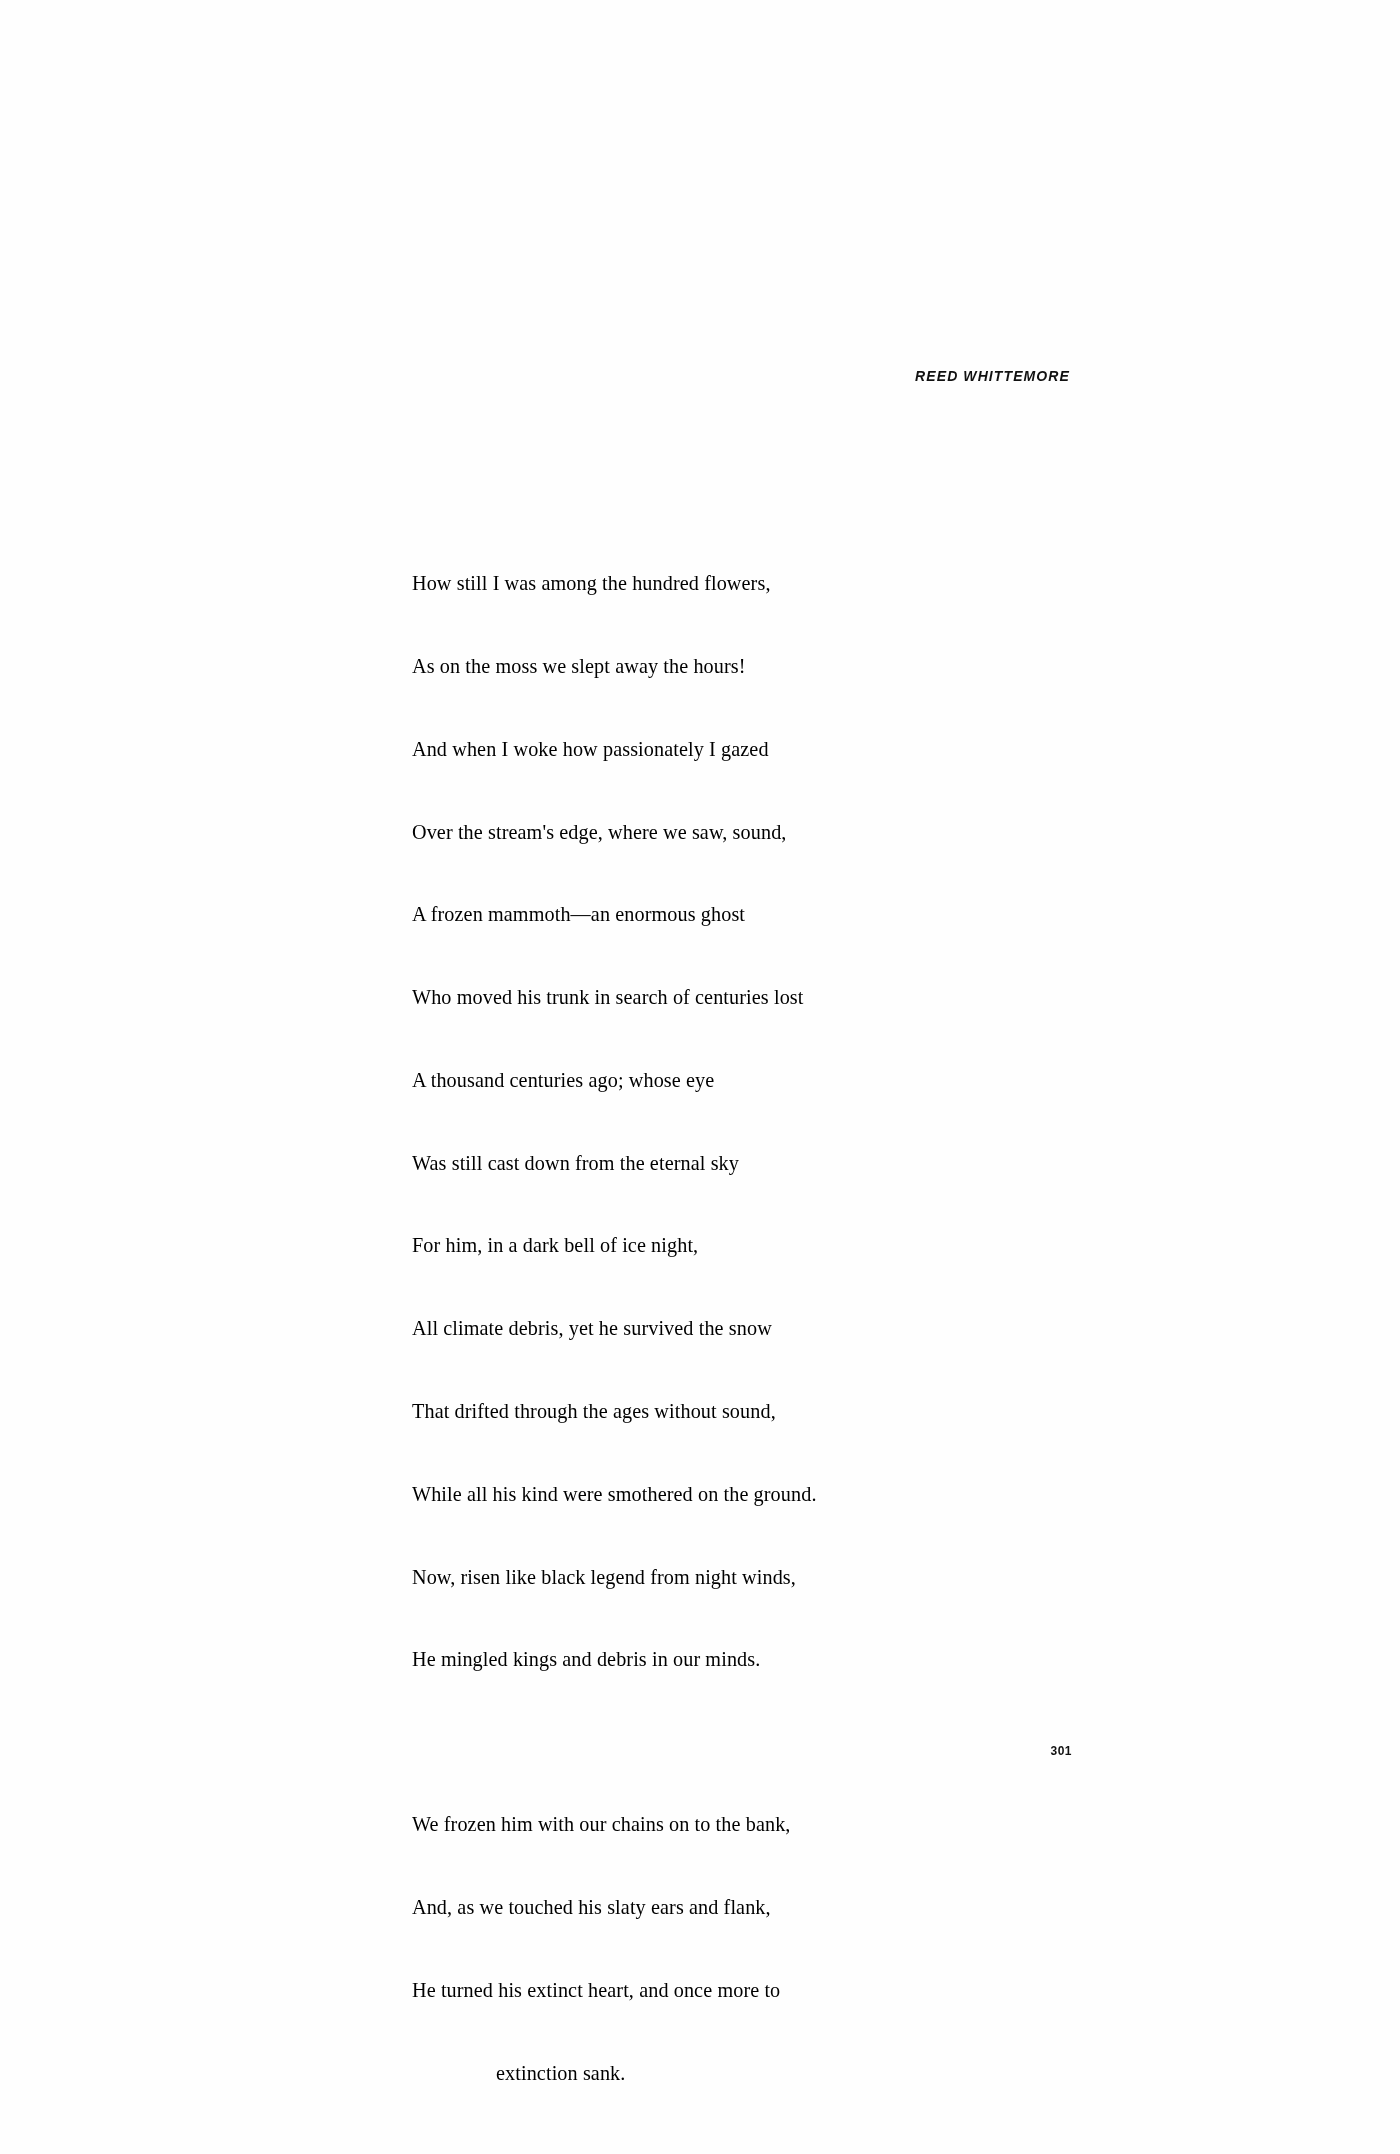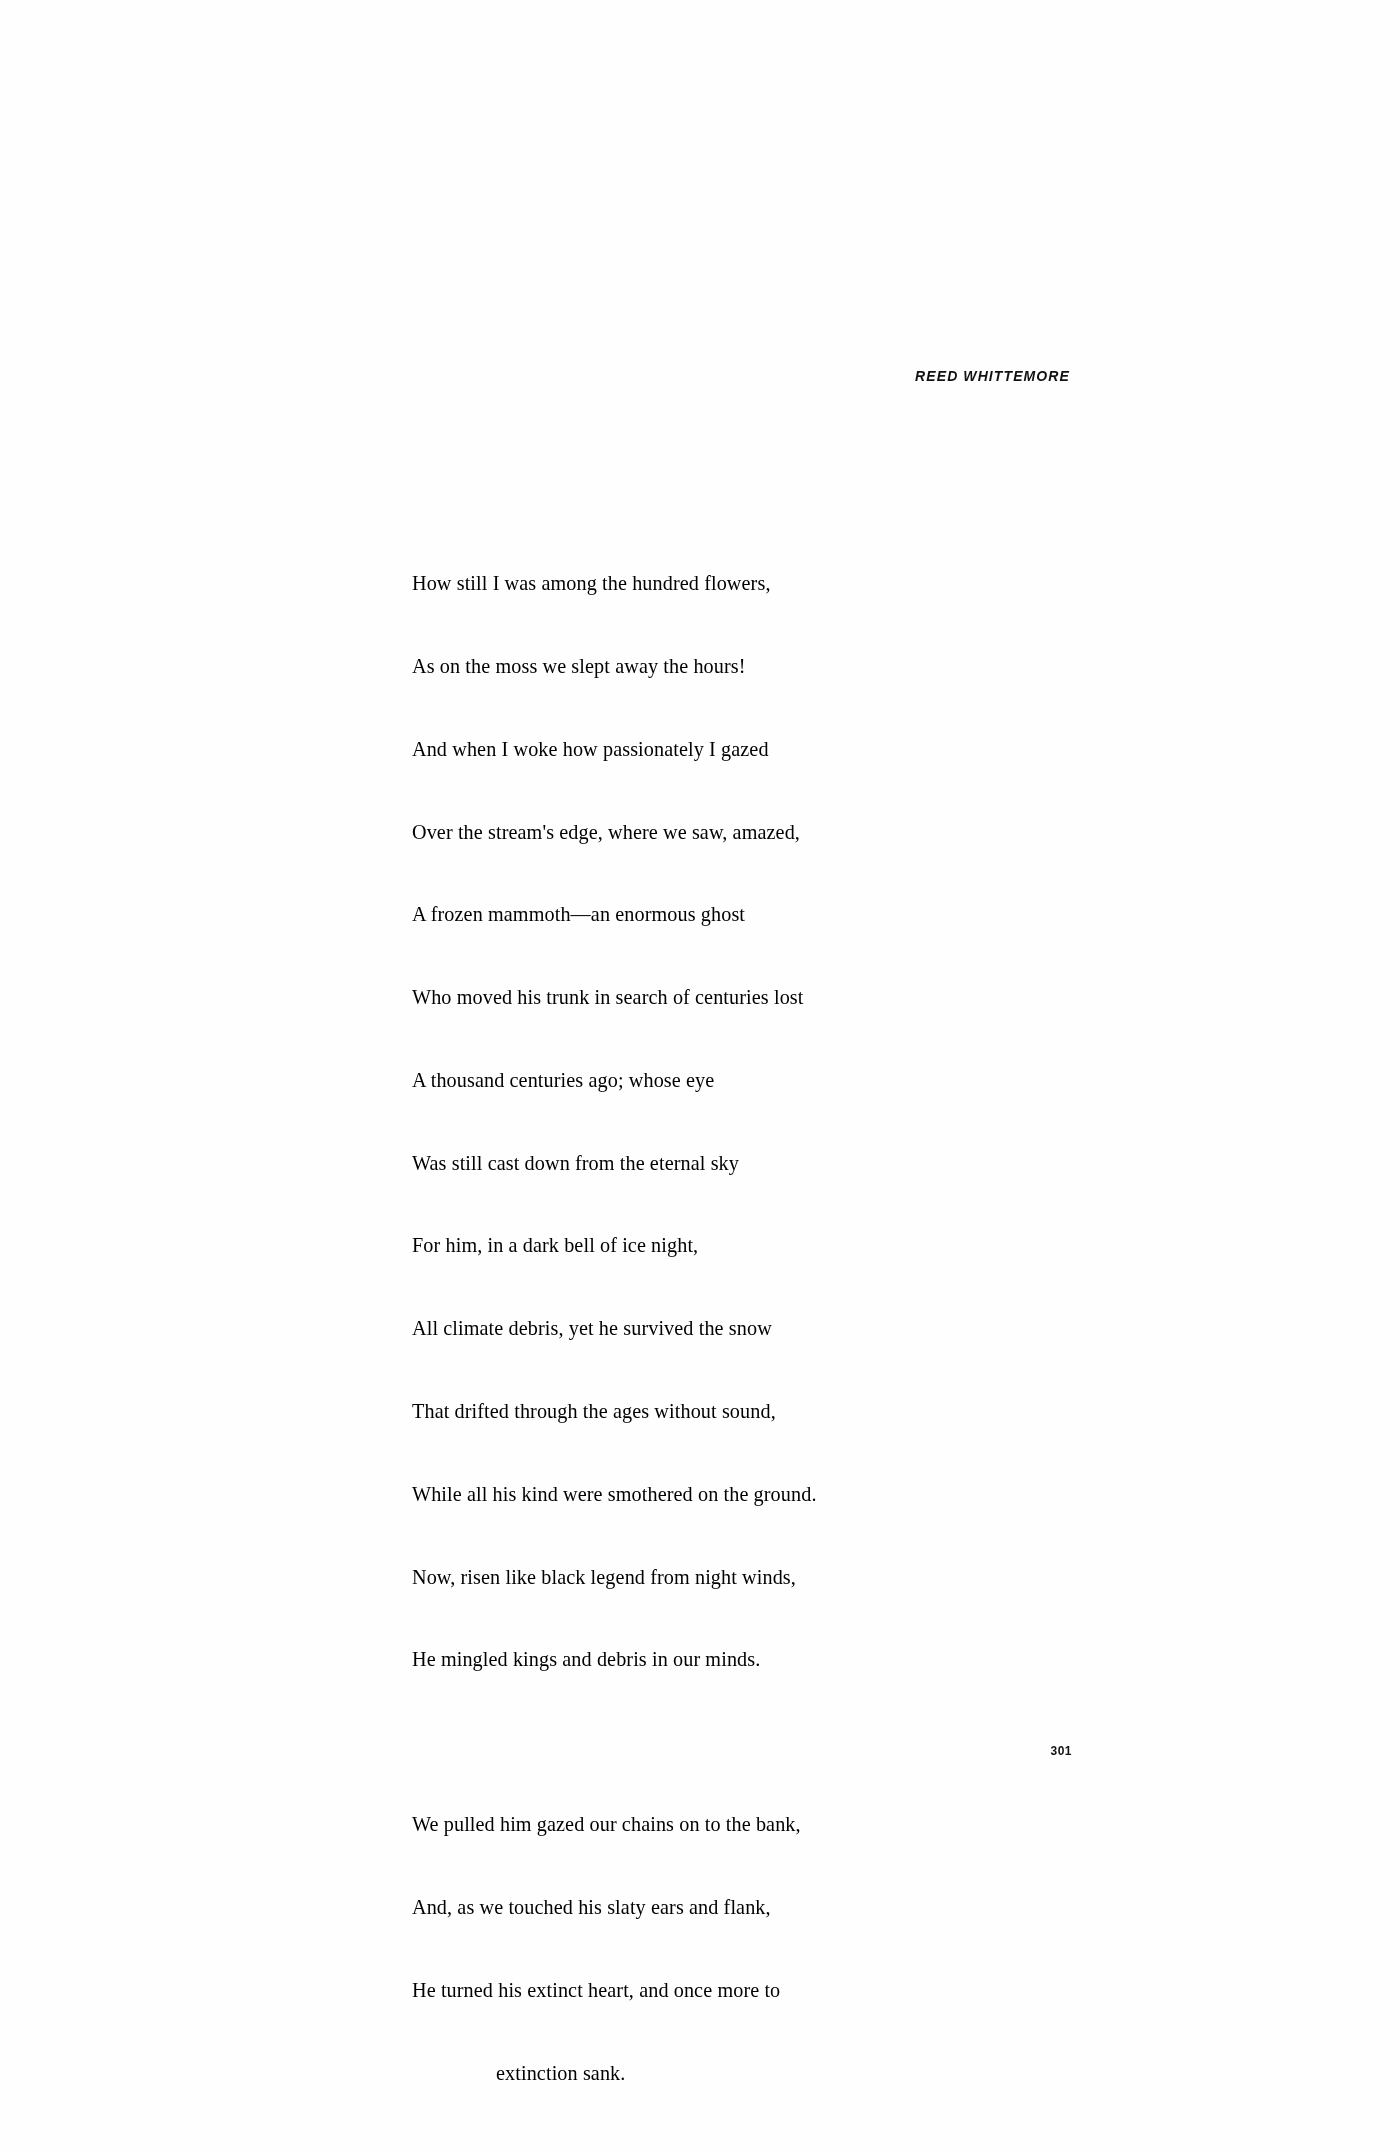--- a/index.html
+++ b/index.html
@@ -93,37 +93,37 @@
 <div class="page">
 
   <div class="running-head">REED WHITTEMORE</div>
 
   <div class="column">
 
     <div class="verse">
       <span class="vline">How still I was among the hundred flowers,</span>
       <span class="vline">As on the moss we slept away the hours!</span>
       <span class="vline">And when I woke how passionately I gazed</span>
-      <span class="vline">Over the stream's edge, where we saw, amazed,</span>
+      <span class="vline">Over the stream's edge, where we saw, sound,</span>
       <span class="vline">A frozen mammoth—an enormous ghost</span>
       <span class="vline">Who moved his trunk in search of centuries lost</span>
       <span class="vline">A thousand centuries ago; whose eye</span>
       <span class="vline">Was still cast down from the eternal sky</span>
       <span class="vline">For him, in a dark bell of ice night,</span>
       <span class="vline">All climate debris, yet he survived the snow</span>
       <span class="vline">That drifted through the ages without sound,</span>
       <span class="vline">While all his kind were smothered on the ground.</span>
       <span class="vline">Now, risen like black legend from night winds,</span>
       <span class="vline">He mingled kings and debris in our minds.</span>
     </div>
 
     <div class="verse-gap"></div>
 
     <div class="verse">
-      <span class="vline">We pulled him gazed our chains on to the bank,</span>
+      <span class="vline">We frozen him with our chains on to the bank,</span>
       <span class="vline">And, as we touched his slaty ears and flank,</span>
       <span class="vline">He turned his extinct heart, and once more to</span>
       <span class="vline indent-deep">extinction sank.</span>
     </div>
 
   </div>
 
   <div class="folio">301</div>
 
   <div class="paper-tint"></div>

